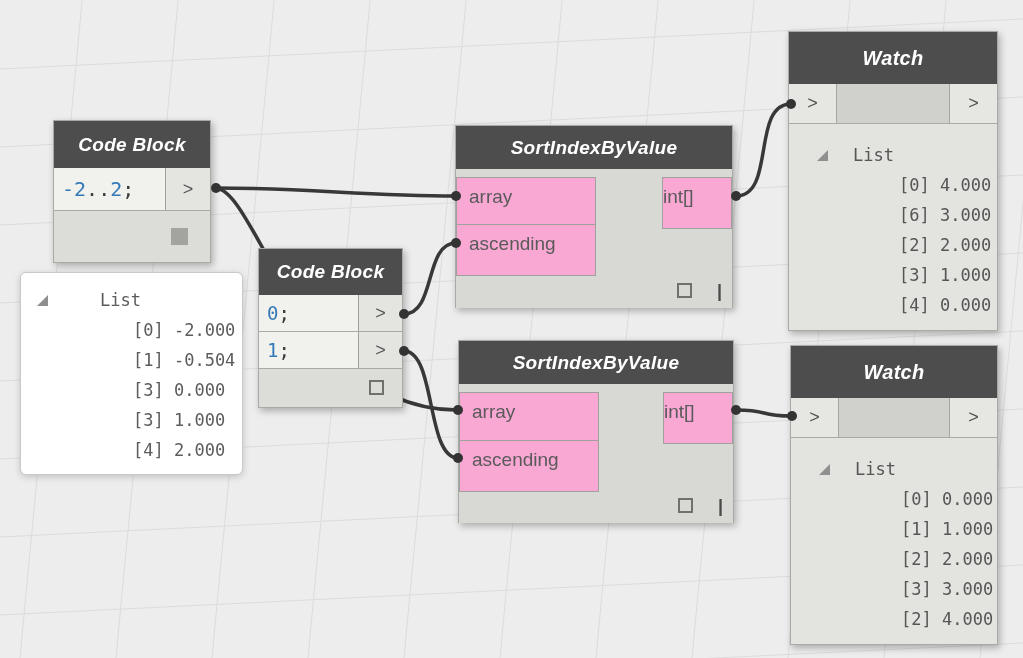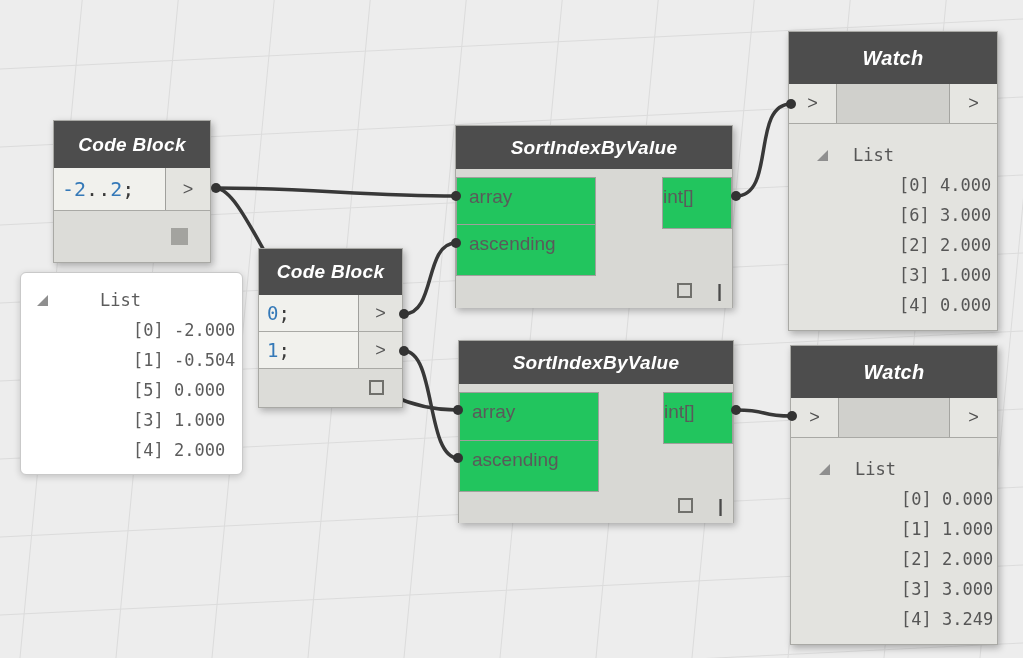--- a/index.html
+++ b/index.html
@@ -18,21 +18,21 @@
   .cb-code { flex:1; background:#f1f1ed; font-family:"DejaVu Sans Mono",monospace; font-size:20px; display:flex; align-items:center; padding-left:8px; white-space:pre; }
   .tok-num { color:#3579b8; }
   .tok-op  { color:#3a3a3a; }
   .cb-port { width:45px; background:#e4e4e0; border-left:1px solid #a0a09c; color:#555; font-size:18px; display:flex; align-items:center; justify-content:center; }
   .cb-bottom { position:relative; background:#dcdcd8; }
   .filled-square { position:absolute; width:17px; height:17px; background:#a3a39f; right:22px; top:50%; margin-top:-9px; }
   .hollow-square { position:absolute; width:15px; height:15px; border:2px solid #70706c; right:18px; top:50%; margin-top:-8px; background:transparent; }
 
   
   .fn-body { position:relative; background:#d8d8d4; }
-  .port-box { position:absolute; height:52px; line-height:38px; background:#22c55e; border:1px solid #a0a09c; color:#5a5a5a; font-size:19px; }
+  .port-box { position:absolute; height:52px; line-height:38px; background:#f9a8d4; border:1px solid #a0a09c; color:#5a5a5a; font-size:19px; }
   .port-box.in  { left:0; padding-left:12px; }
   .port-box.out { right:0; text-align:left; }
   .lacing { position:absolute; right:10px; bottom:6px; color:#4a4a4a; font-size:18px; font-weight:bold; }
   .fn-body .hollow-square { right:40px; top:auto; bottom:10px; margin-top:0; }
 
   
   .watch-ports { display:flex; height:40px; border-bottom:1px solid #a9a9a5; }
   .wport { width:48px; background:#e6e6e2; color:#4f4f4f; font-size:18px; display:flex; align-items:center; justify-content:center; }
   .wport.left  { border-right:1px solid #a5a5a1; }
   .wport.right { border-left:1px solid #a5a5a1; }
@@ -104,21 +104,21 @@
     </div>
   </div>
 
   <div class="bubble" style="left:20px;top:272px;width:223px;height:203px;">
     <div class="list-head">
       <span class="expander"></span>
       <span class="list-label">List</span>
     </div>
     <div class="list-item">[0] -2.000</div>
     <div class="list-item">[1] -0.504</div>
-    <div class="list-item">[5] 0.000</div>
+    <div class="list-item">[3] 0.000</div>
     <div class="list-item">[3] 1.000</div>
     <div class="list-item">[4] 2.000</div>
   </div>
 
   <div class="node" style="left:258px;top:248px;width:145px;height:160px;">
     <div class="node-header" style="height:46px;line-height:46px;font-size:19px;">Code Block</div>
     <div class="cb-row" style="height:37px;">
       <div class="cb-code" style="font-size:19px;"><span class="tok-num">0</span><span class="tok-op">;</span></div>
       <div class="cb-port" style="width:44px;">
           <span>&gt;</span>
@@ -194,21 +194,21 @@
     </div>
     <div class="watch-list" style="height:206px;">
       <div class="list-head">
         <span class="expander"></span>
         <span class="list-label">List</span>
       </div>
       <div class="list-item">[0] 0.000</div>
       <div class="list-item">[1] 1.000</div>
       <div class="list-item">[2] 2.000</div>
       <div class="list-item">[3] 3.000</div>
-      <div class="list-item">[4] 3.249</div>
+      <div class="list-item">[2] 4.000</div>
     </div>
   </div>
 
   <svg id="dot-layer" class="layer">
     <circle class="port-dot" cx="216" cy="188" r="5"></circle>
     <circle class="port-dot" cx="404" cy="314" r="5"></circle>
     <circle class="port-dot" cx="404" cy="351" r="5"></circle>
     <circle class="port-dot" cx="456" cy="196" r="5"></circle>
     <circle class="port-dot" cx="456" cy="243" r="5"></circle>
     <circle class="port-dot" cx="736" cy="196" r="5"></circle>

